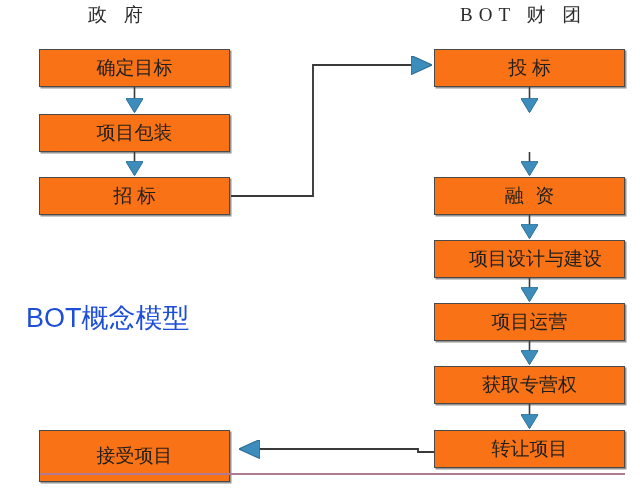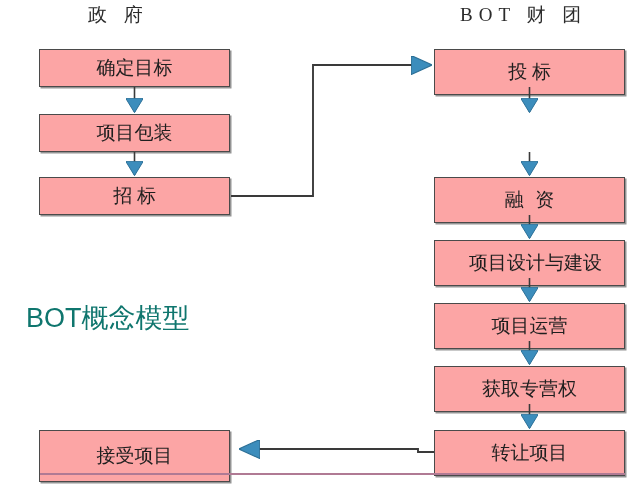--- a/index.html
+++ b/index.html
@@ -27,36 +27,36 @@
     white-space: nowrap;
     font-family: "Liberation Serif", "DejaVu Serif", serif;
   }
   #heading-gov   { left: 88px;  top: 2px; }
   #heading-bot   { left: 460px; top: 2px; }
 
   
   .pbox {
     position: absolute;
     box-sizing: border-box;
-    background: #fca5a5;
+    background: #f97316;
     border: 1.5px solid #4a4a4a;
     box-shadow: 1.5px 1.5px 0 rgba(60,60,60,0.55);
     display: flex;
     align-items: center;
     justify-content: center;
     font-size: 19px;
     color: #1f1f1f;
     white-space: nowrap;
     font-family: "Liberation Serif", "DejaVu Serif", serif;
   }
 
   
   .left-col  { left: 39px;  width: 191px; height: 38px; }
   
-  .right-col { left: 434px; width: 191px; height: 46px; }
+  .right-col { left: 434px; width: 191px; height: 38px; }
 
   #box-goal      { top: 49px;  }
   #box-package   { top: 114px; }
   #box-tender    { top: 177px; }
   #box-accept    { left: 39px; width: 191px; height: 52px; top: 430px; }
 
   #box-bid       { top: 49px;  }
   #box-franchise { top: 114px; }
   #box-finance   { top: 177px; font-family: Liberation Mono, monospace; }
   #box-design    { top: 240px; padding-left: 12px; }
@@ -71,21 +71,21 @@
     width: 640px; height: 497px;
     pointer-events: none;
   }
 
   
   #model-title {
     position: absolute;
     left: 26px;
     top: 300px;
     font-size: 27px;
-    color: #0f766e;
+    color: #1d4ed8;
     white-space: nowrap;
     font-family: "Liberation Sans", "DejaVu Sans", sans-serif;
   }
   #years-note {
     position: absolute;
     left: 266px;
     top: 415px;
     font-size: 17px;
     color: #1f1f1f;
     white-space: nowrap;

